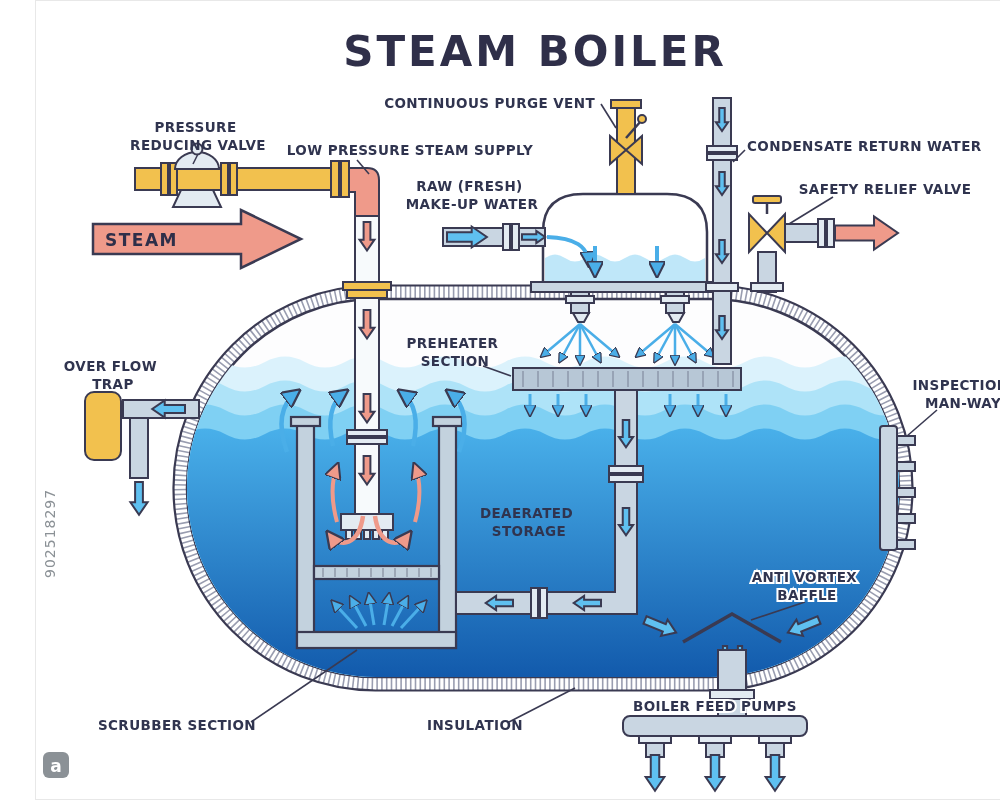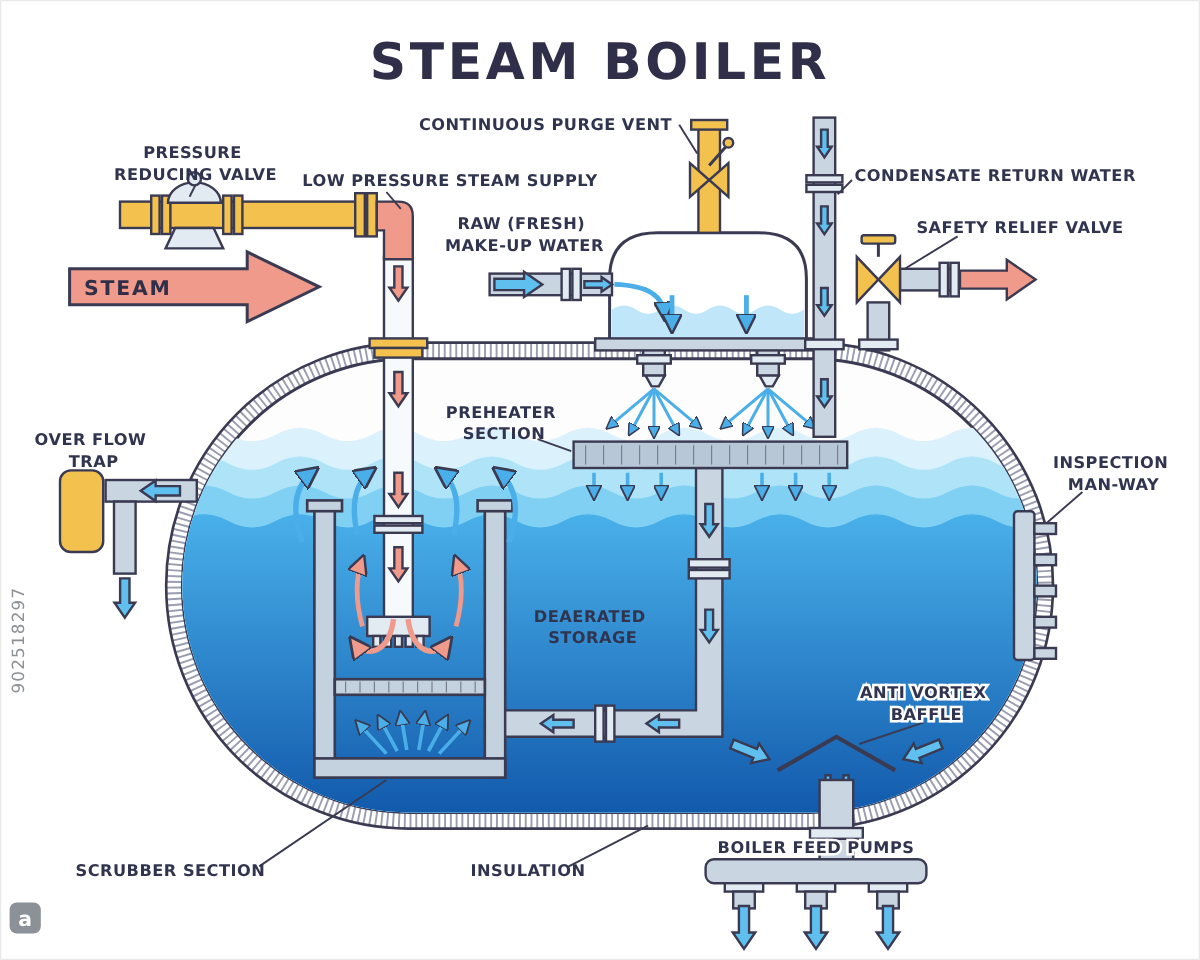--- a/index.html
+++ b/index.html
@@ -1,16 +1,16 @@
 <!DOCTYPE html>
 <html><head>
 <meta charset="utf-8">
 <style>
   html,body{margin:0;padding:0;background:#ffffff;}
-  .stage{width:791px;height:800px;position:relative;font-family:"DejaVu Sans",sans-serif;}
+  .stage{width:791px;height:800px;position:relative;font-family:"DejaVu Sans",sans-serif;padding-left:35px;}
   svg{display:block;}
   .title-txt{font:bold 42px "DejaVu Sans",sans-serif;fill:#2f2f49;letter-spacing:3px;}
   .lbl{font:bold 13.5px "DejaVu Sans",sans-serif;fill:#30344f;letter-spacing:.4px;}
   .steam-txt{font:bold 17px "DejaVu Sans",sans-serif;fill:#2f2f49;letter-spacing:1.5px;}
   .wm{font:14px "DejaVu Sans",sans-serif;fill:#8b9196;letter-spacing:1px;}
   .wm-logo-txt{font:bold 17px "DejaVu Sans",sans-serif;fill:#ffffff;}
   .ldr{stroke:#3a3a52;stroke-width:1.6;fill:none;}
   .halo{paint-order:stroke;stroke:#ffffff;stroke-width:4px;}
   .af{fill:#ef9a8a;stroke:#3a3a52;stroke-width:2;}
   .bf{fill:#5fc0f0;stroke:#3a3a52;stroke-width:2;}

